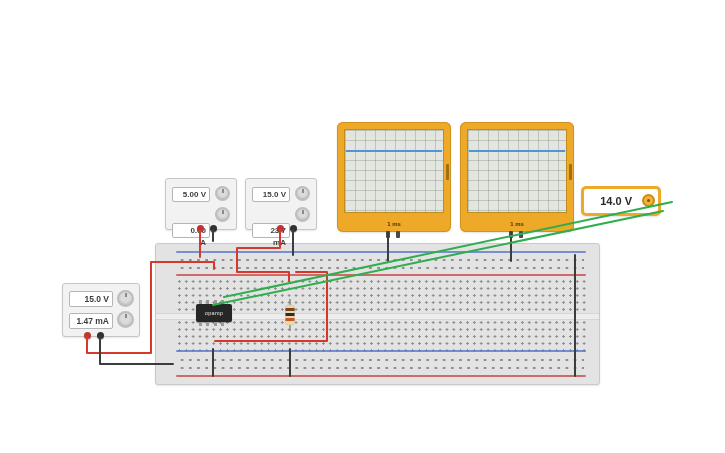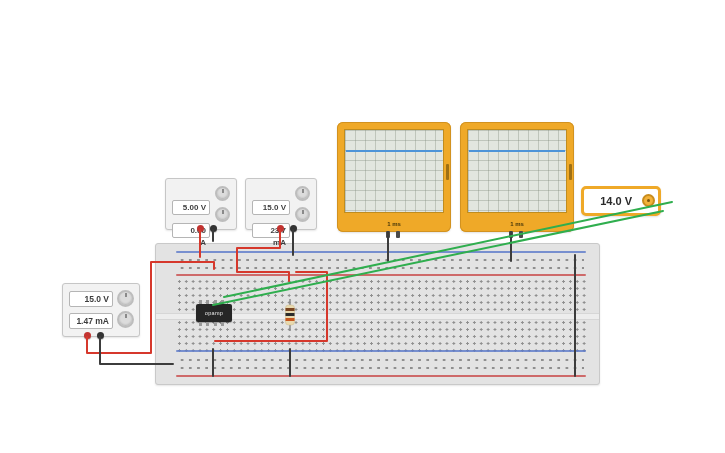--- a/index.html
+++ b/index.html
@@ -26,21 +26,21 @@
   
   .psu{position:absolute;background:#f2f2f2;border:1px solid #c6c6c6;border-radius:3px;
     box-sizing:border-box;box-shadow:0 1px 2px rgba(0,0,0,.10);}
   .psu-1{left:165px;top:178px;width:72px;height:52px;}
   .psu-2{left:245px;top:178px;width:72px;height:52px;}
   .psu-3{left:62px;top:283px;width:78px;height:54px;}
   .display{position:absolute;background:#ffffff;border:1px solid #b5b5b5;border-radius:2px;
     box-sizing:border-box;color:#3d3d3d;font-weight:bold;font-size:8px;line-height:12px;
     text-align:right;padding:1px 3px 0 0;}
   .psu-1 .display,.psu-2 .display{left:6px;width:38px;height:15px;}
-  .psu-1 .d-top,.psu-2 .d-top{top:21px;} .psu-1 .d-bot,.psu-2 .d-bot{top:44px;padding-left:12px;}
+  .psu-1 .d-top,.psu-2 .d-top{top:8px;} .psu-1 .d-bot,.psu-2 .d-bot{top:44px;padding-left:12px;}
   .psu-3 .display{left:6px;width:44px;height:16px;font-size:8.5px;line-height:13px;}
   .psu-3 .d-top{top:7px;} .psu-3 .d-bot{top:29px;}
   .knob{position:absolute;border-radius:50%;background:#dcdcdc;border:2px solid #bdbdbd;
     box-sizing:border-box;box-shadow:inset 0 -1px 2px rgba(0,0,0,.18);}
   .knob::after{content:"";position:absolute;left:50%;top:1px;width:2px;height:4px;background:#8a8a8a;margin-left:-1px;}
   .psu-1 .knob,.psu-2 .knob{left:49px;width:15px;height:15px;}
   .psu-1 .k-top,.psu-2 .k-top{top:7px;} .psu-1 .k-bot,.psu-2 .k-bot{top:28px;}
   .psu-3 .knob{left:54px;width:17px;height:17px;}
   .psu-3 .k-top{top:6px;} .psu-3 .k-bot{top:27px;}
   .terminal{position:absolute;width:7px;height:7px;border-radius:50%;bottom:-3px;

